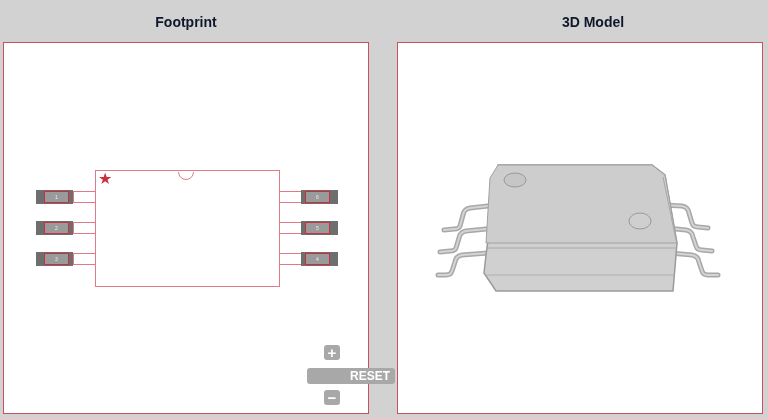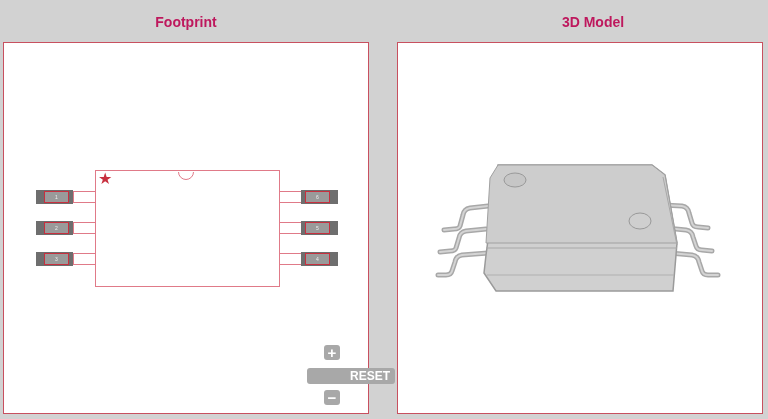--- a/index.html
+++ b/index.html
@@ -1,17 +1,17 @@
 <!DOCTYPE html>
 <html><head>
 <meta charset="utf-8">
 <style>
   html, body { margin:0; padding:0; }
   body { width:768px; height:419px; background:#d2d2d2; position:relative; overflow:hidden; font-family:"Liberation Sans", sans-serif; }
-  .panel-title { position:absolute; top:14px; font-size:14px; font-weight:bold; color:#be185d; text-align:center; }
+  .panel-title { position:absolute; top:14px; font-size:14px; font-weight:bold; color:#0f172a; text-align:center; }
   .panel { position:absolute; top:42px; height:372px; background:#fff; border:1px solid #c8505f; box-sizing:border-box; }
   #fp { left:3px; width:366px; }
   #m3d { left:397px; width:366px; }
   .body-outline { position:absolute; left:91px; top:127px; width:185px; height:117px; border:1px solid #e07a88; box-sizing:border-box; }
   .notch { position:absolute; left:174px; top:121px; width:16px; height:16px; border:1px solid #e07a88; border-radius:50%; background:#fff; clip-path: inset(50% 0 0 0); box-sizing:border-box; }
   .star { position:absolute; left:94px; top:128px; color:#c8303f; font-size:16px; line-height:16px; }
   .lead { position:absolute; width:23px; height:12px; border:1px solid #e07a88; box-sizing:border-box; background:#fff; }
   .pad { position:absolute; width:37px; height:14px; background:#6e6e6e; }
   .pad .inner { position:absolute; top:1px; width:25px; height:12px; background:#9a9a9a; border:1px solid #c8303f; box-sizing:border-box; color:#eee; font-size:5px; line-height:10px; text-align:center; }
   .ctrl { position:absolute; background:#a8a8a8; color:#fff; border-radius:3px; text-align:center; font-weight:bold; cursor:pointer; }

